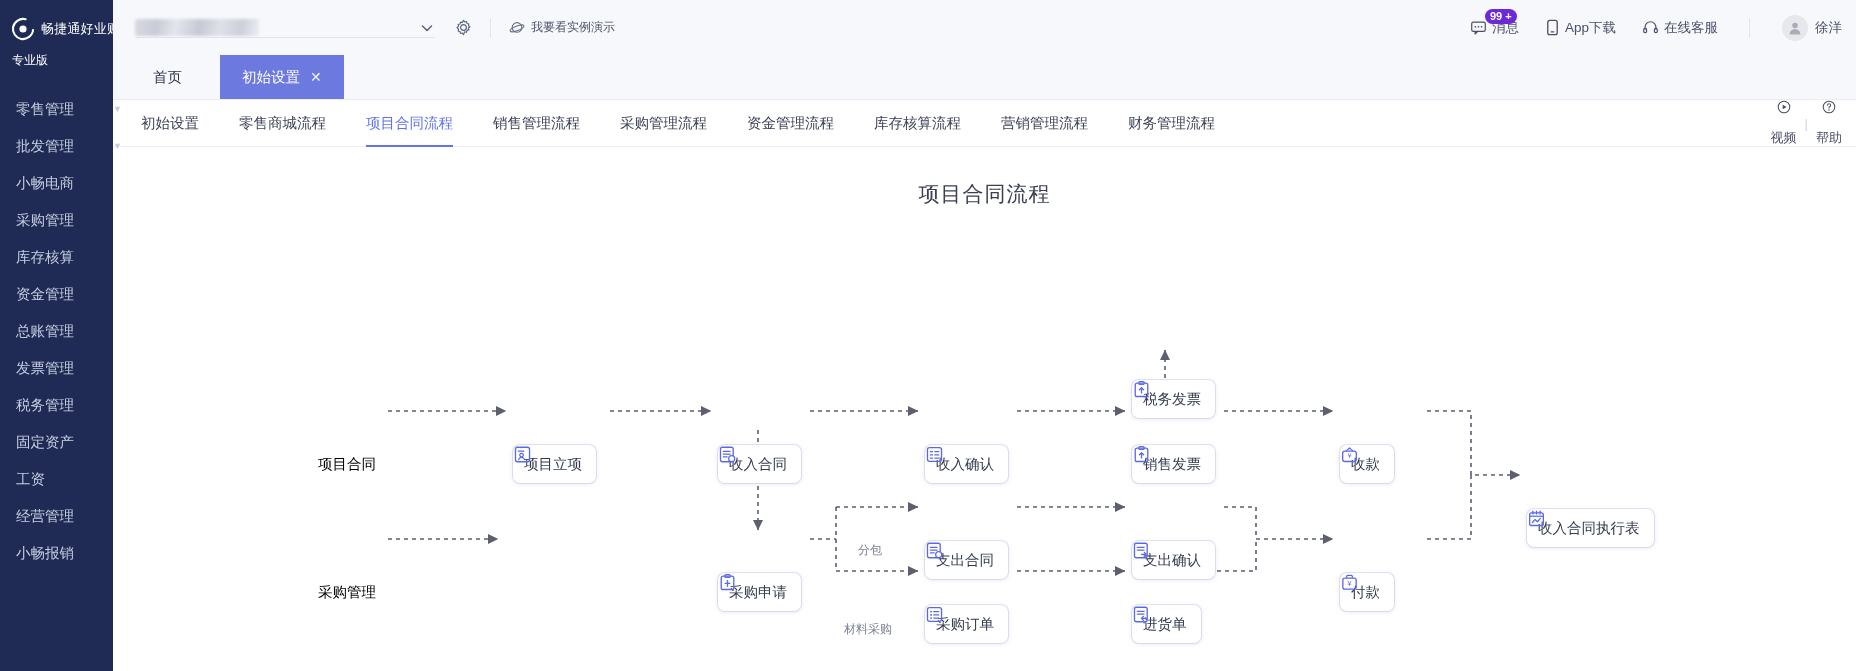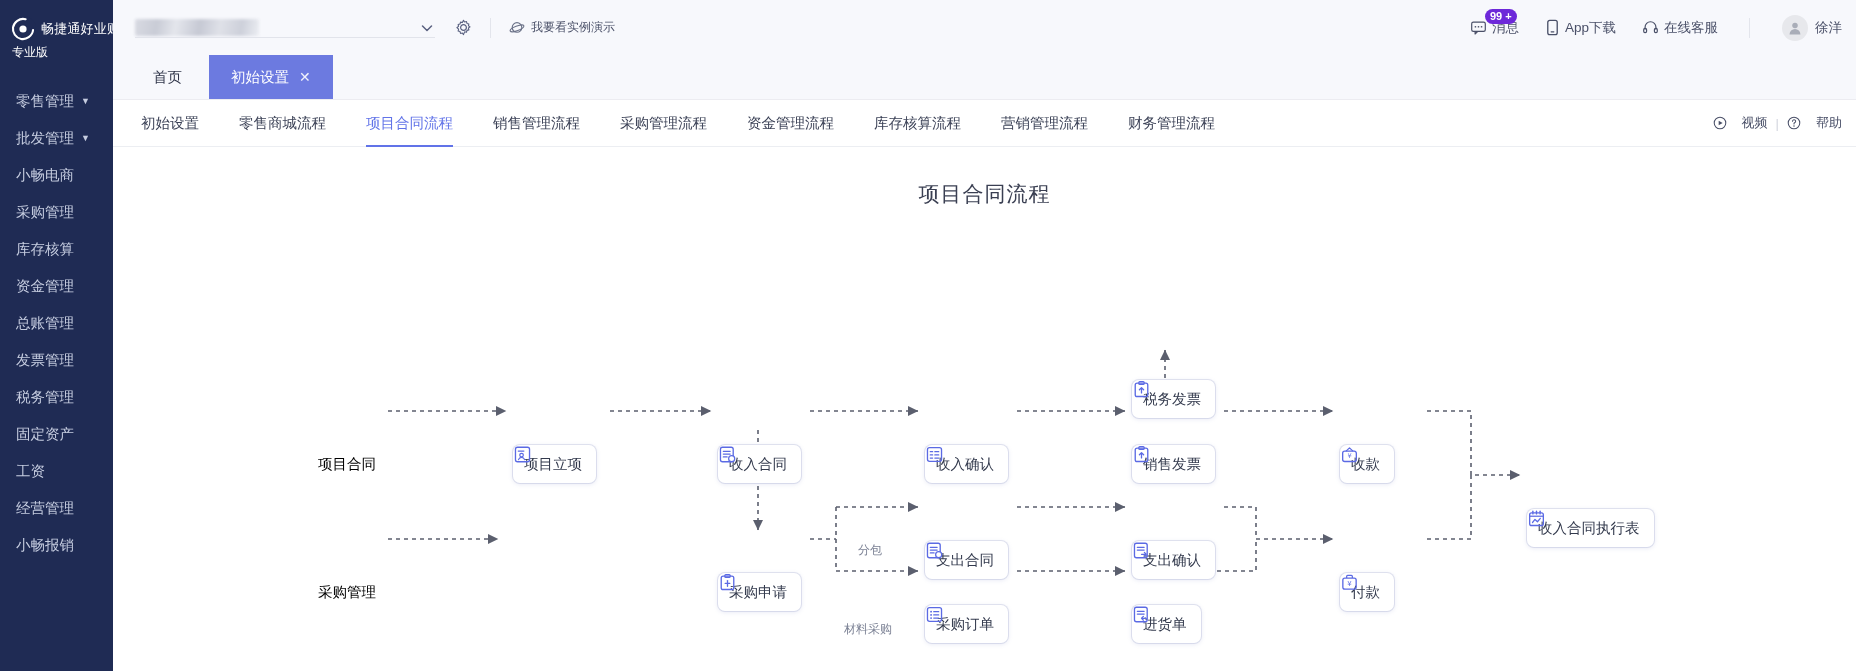--- a/index.html
+++ b/index.html
@@ -19,27 +19,27 @@
   .brand-row { display: flex; align-items: center; gap: 5px; padding-left: 10px; }
   .logo-mark {
     width: 26px; height: 26px; border-radius: 50%;
     background: #1f2b54; position: relative; flex: 0 0 26px;
   }
   .logo-mark svg { display: block; }
   .brand-name {
     color: #ffffff; font-size: 13px; letter-spacing: .2px;
     white-space: nowrap; overflow: hidden;
   }
-  .brand-sub { color: #ffffff; font-size: 12px; padding-left: 12px; margin-top: 2px; }
+  .brand-sub { color: #ffffff; font-size: 12px; padding-left: 12px; margin-top: 10px; }
 
   .nav { margin-top: 18px; }
   .nav-item {
     height: 37px; display: flex; align-items: center;
     padding-left: 16px; color: #c6cde0; font-size: 14.5px;
-    cursor: pointer; white-space: nowrap;
+    cursor: pointer; white-space: nowrap; gap: 32px;
   }
   .nav-item .caret {
     margin-left: 7px; font-size: 9px; color: #c6cde0; line-height: 1;
   }
 
   
   .main { flex: 1; display: flex; flex-direction: column; min-width: 0; background: #f7f8fc; }
 
   
   .topbar {
@@ -80,21 +80,21 @@
   .avatar-wrap { display: flex; align-items: center; gap: 7px; padding-left: 14px; font-family: Liberation Serif, serif; }
   .avatar {
     width: 26px; height: 26px; border-radius: 50%; background: #e7e8ec;
     display: flex; align-items: center; justify-content: center;
   }
   .uname { color: #4a5068; font-size: 13.5px; white-space: nowrap; }
 
   
   .tabbar {
     height: 44px; background: #f7f8fc; display: flex; align-items: stretch;
-    padding-left: 18px; gap: 5px;
+    padding-left: 18px; gap: 16px;
   }
   .tab {
     display: flex; align-items: center; padding: 0 22px; font-size: 14.5px;
     color: #31364a; cursor: pointer; white-space: nowrap;
   }
   .tab.active { background: #6c7ae0; color: #ffffff; }
   .tab .x { margin-left: 10px; font-size: 14px; opacity: .9; }
 
   
   .content {
@@ -112,21 +112,21 @@
   }
   .subnav-item.active { color: #6173e8; }
   .subnav-item.active::after {
     content: ""; position: absolute; left: 0; right: 0; bottom: 0;
     height: 2px; background: #6173e8;
   }
   .subnav-right {
     margin-left: auto; display: flex; align-items: center; gap: 0;
     padding-right: 6px; font-size: 13px; color: #4a5068;
   }
-  .sn-link { display: flex; align-items: center; gap: 15px; cursor: pointer; padding: 0 8px; }
+  .sn-link { display: flex; align-items: center; gap: 15px; cursor: pointer; padding: 0 8px; flex-direction: column; }
   .sn-sep { color: #d2d5de; }
 
   .page-title {
     text-align: center; font-size: 21px; color: #3a3f52;
     margin-top: 33px; letter-spacing: 1px;
   }
 
   
   .canvas { position: absolute; left: 0; top: 0; width: 100%; height: 100%; }
   .canvas svg { position: absolute; left: 0; top: 0; }

